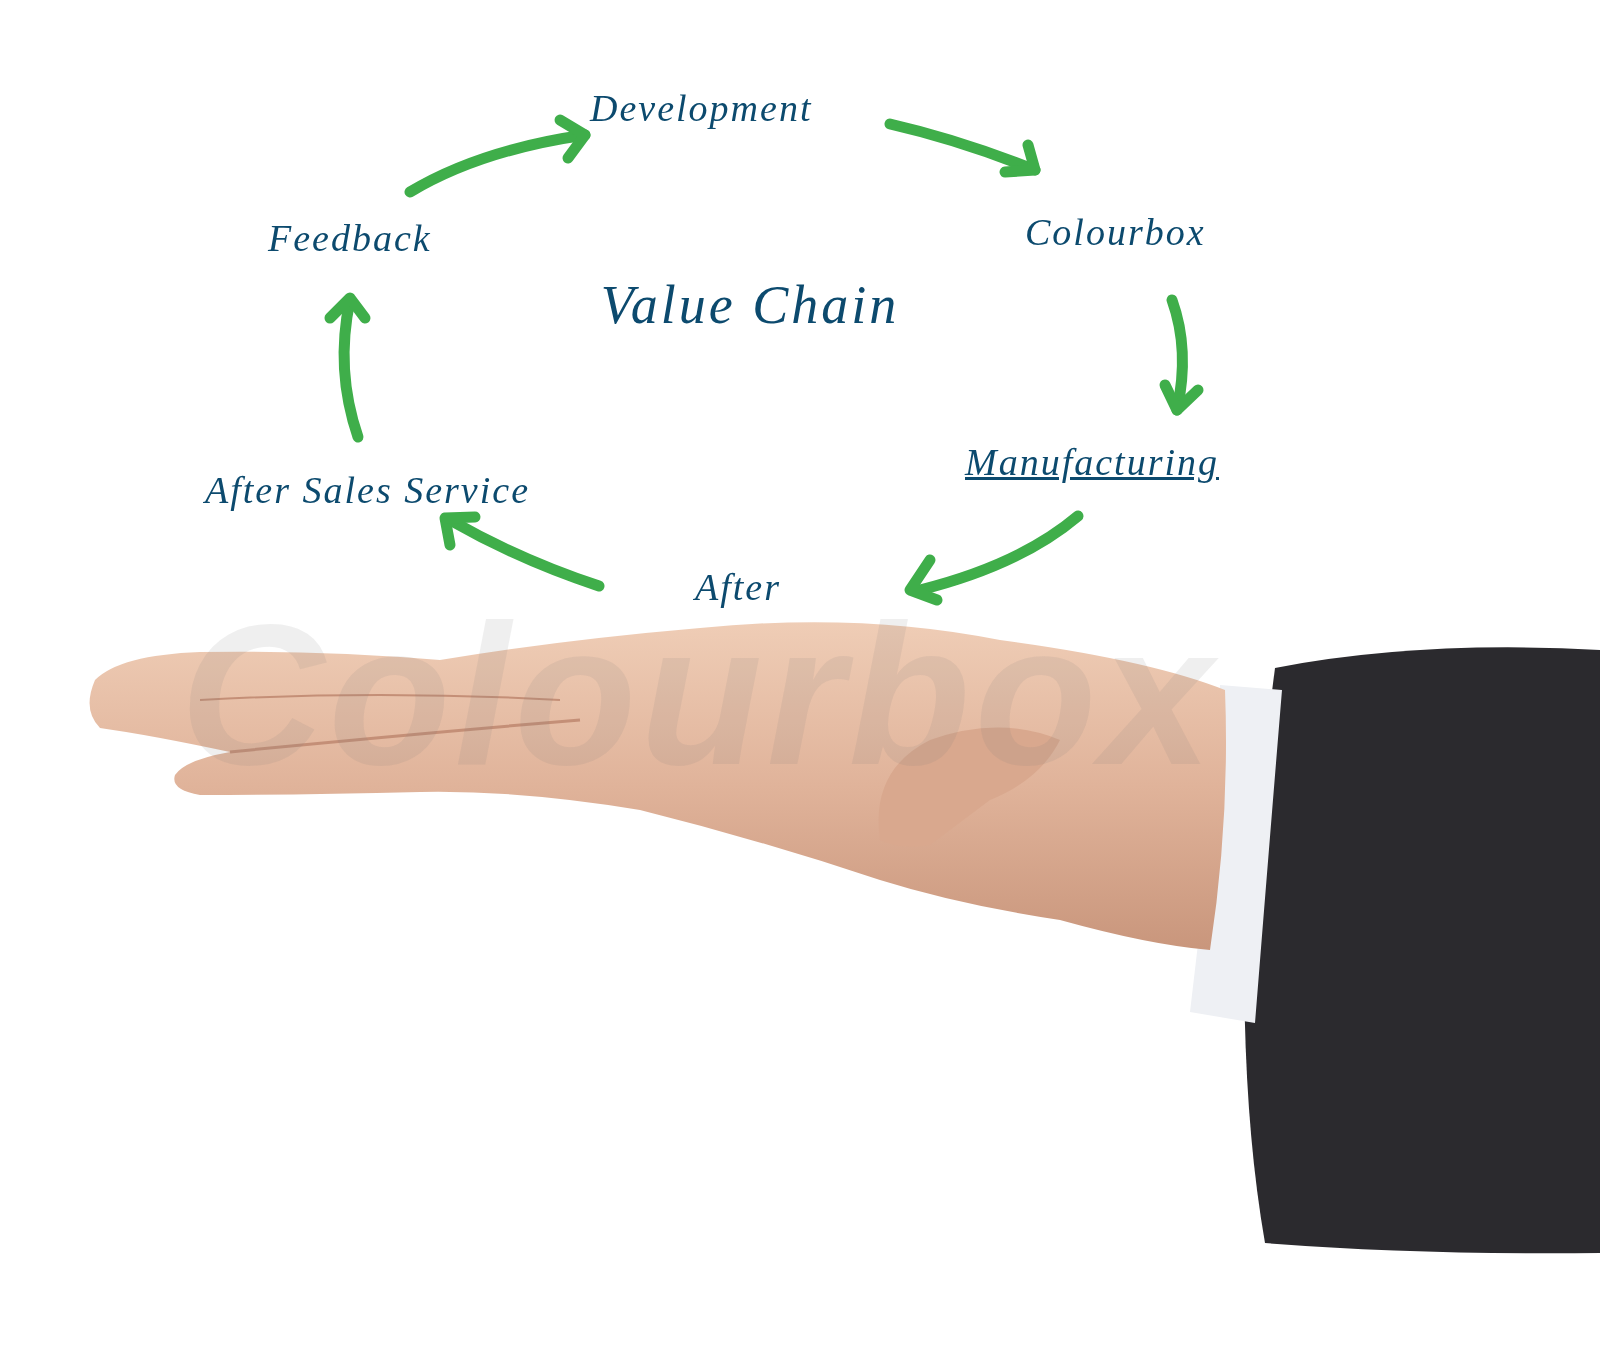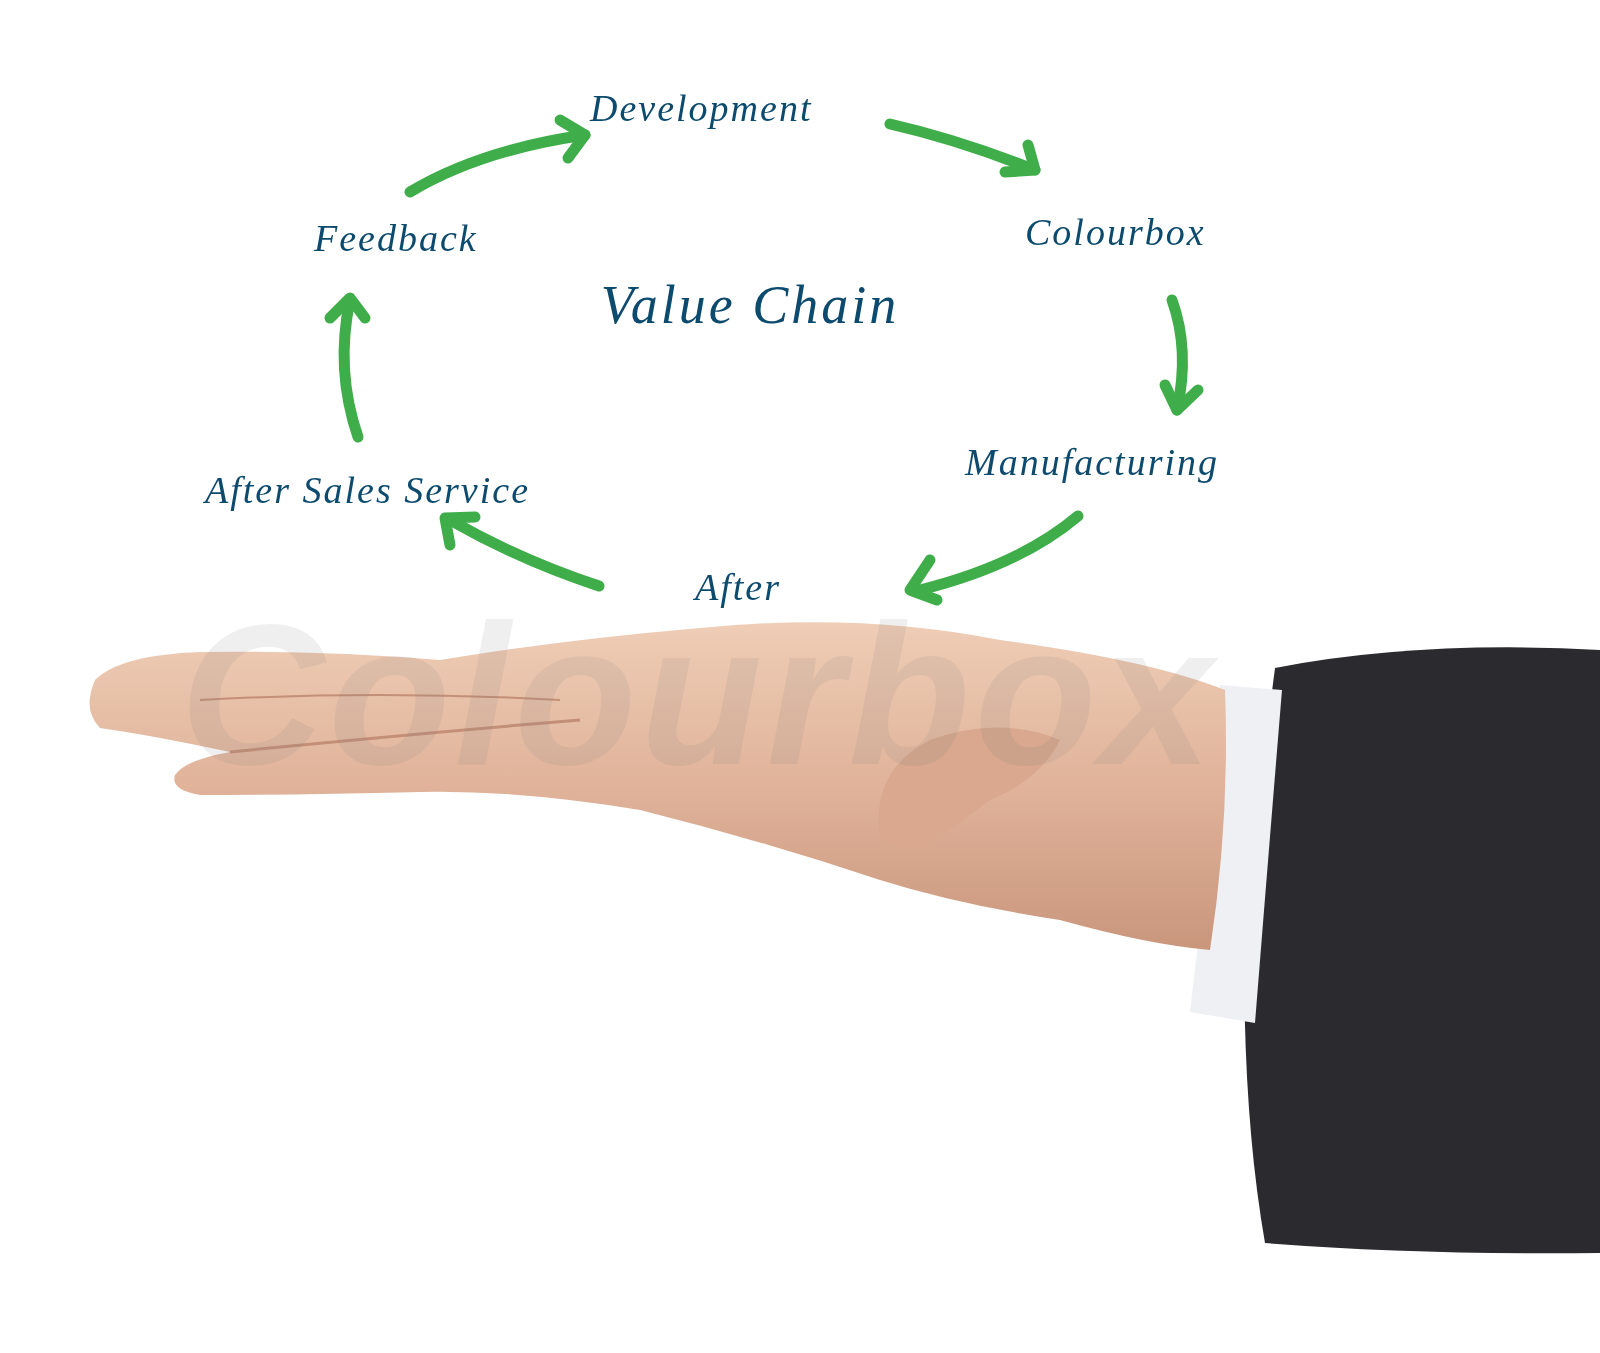--- a/index.html
+++ b/index.html
@@ -54,20 +54,20 @@
     <path d="M599 586 Q520 560 450 520"></path>
     <path d="M450 545 L445 518 L475 517"></path>
 
     <path d="M358 437 Q335 370 350 300"></path>
     <path d="M330 318 L350 298 L365 318"></path>
   </g>
 </svg>
 
 <div class="label stage" style="left:590px; top:86px;">Development</div>
 <div class="label stage" style="left:1025px; top:210px;">Colourbox</div>
-<div class="label stage" style="left:965px; top:440px;">Manufacturing</div>
+<div class="label stage" style="left:965px; top:440px;text-decoration:underline;">Manufacturing</div>
 <div class="label stage" style="left:695px; top:565px;">After</div>
 <div class="label stage" style="left:205px; top:468px;">After Sales Service</div>
-<div class="label stage" style="left:268px; top:216px;margin-left:46px;">Feedback</div>
+<div class="label stage" style="left:268px; top:216px;">Feedback</div>
 
 <div class="label title" style="left:470px; top:268px; width:560px;">
   <div>Value Chain</div>
 </div>
 
 </body></html>

